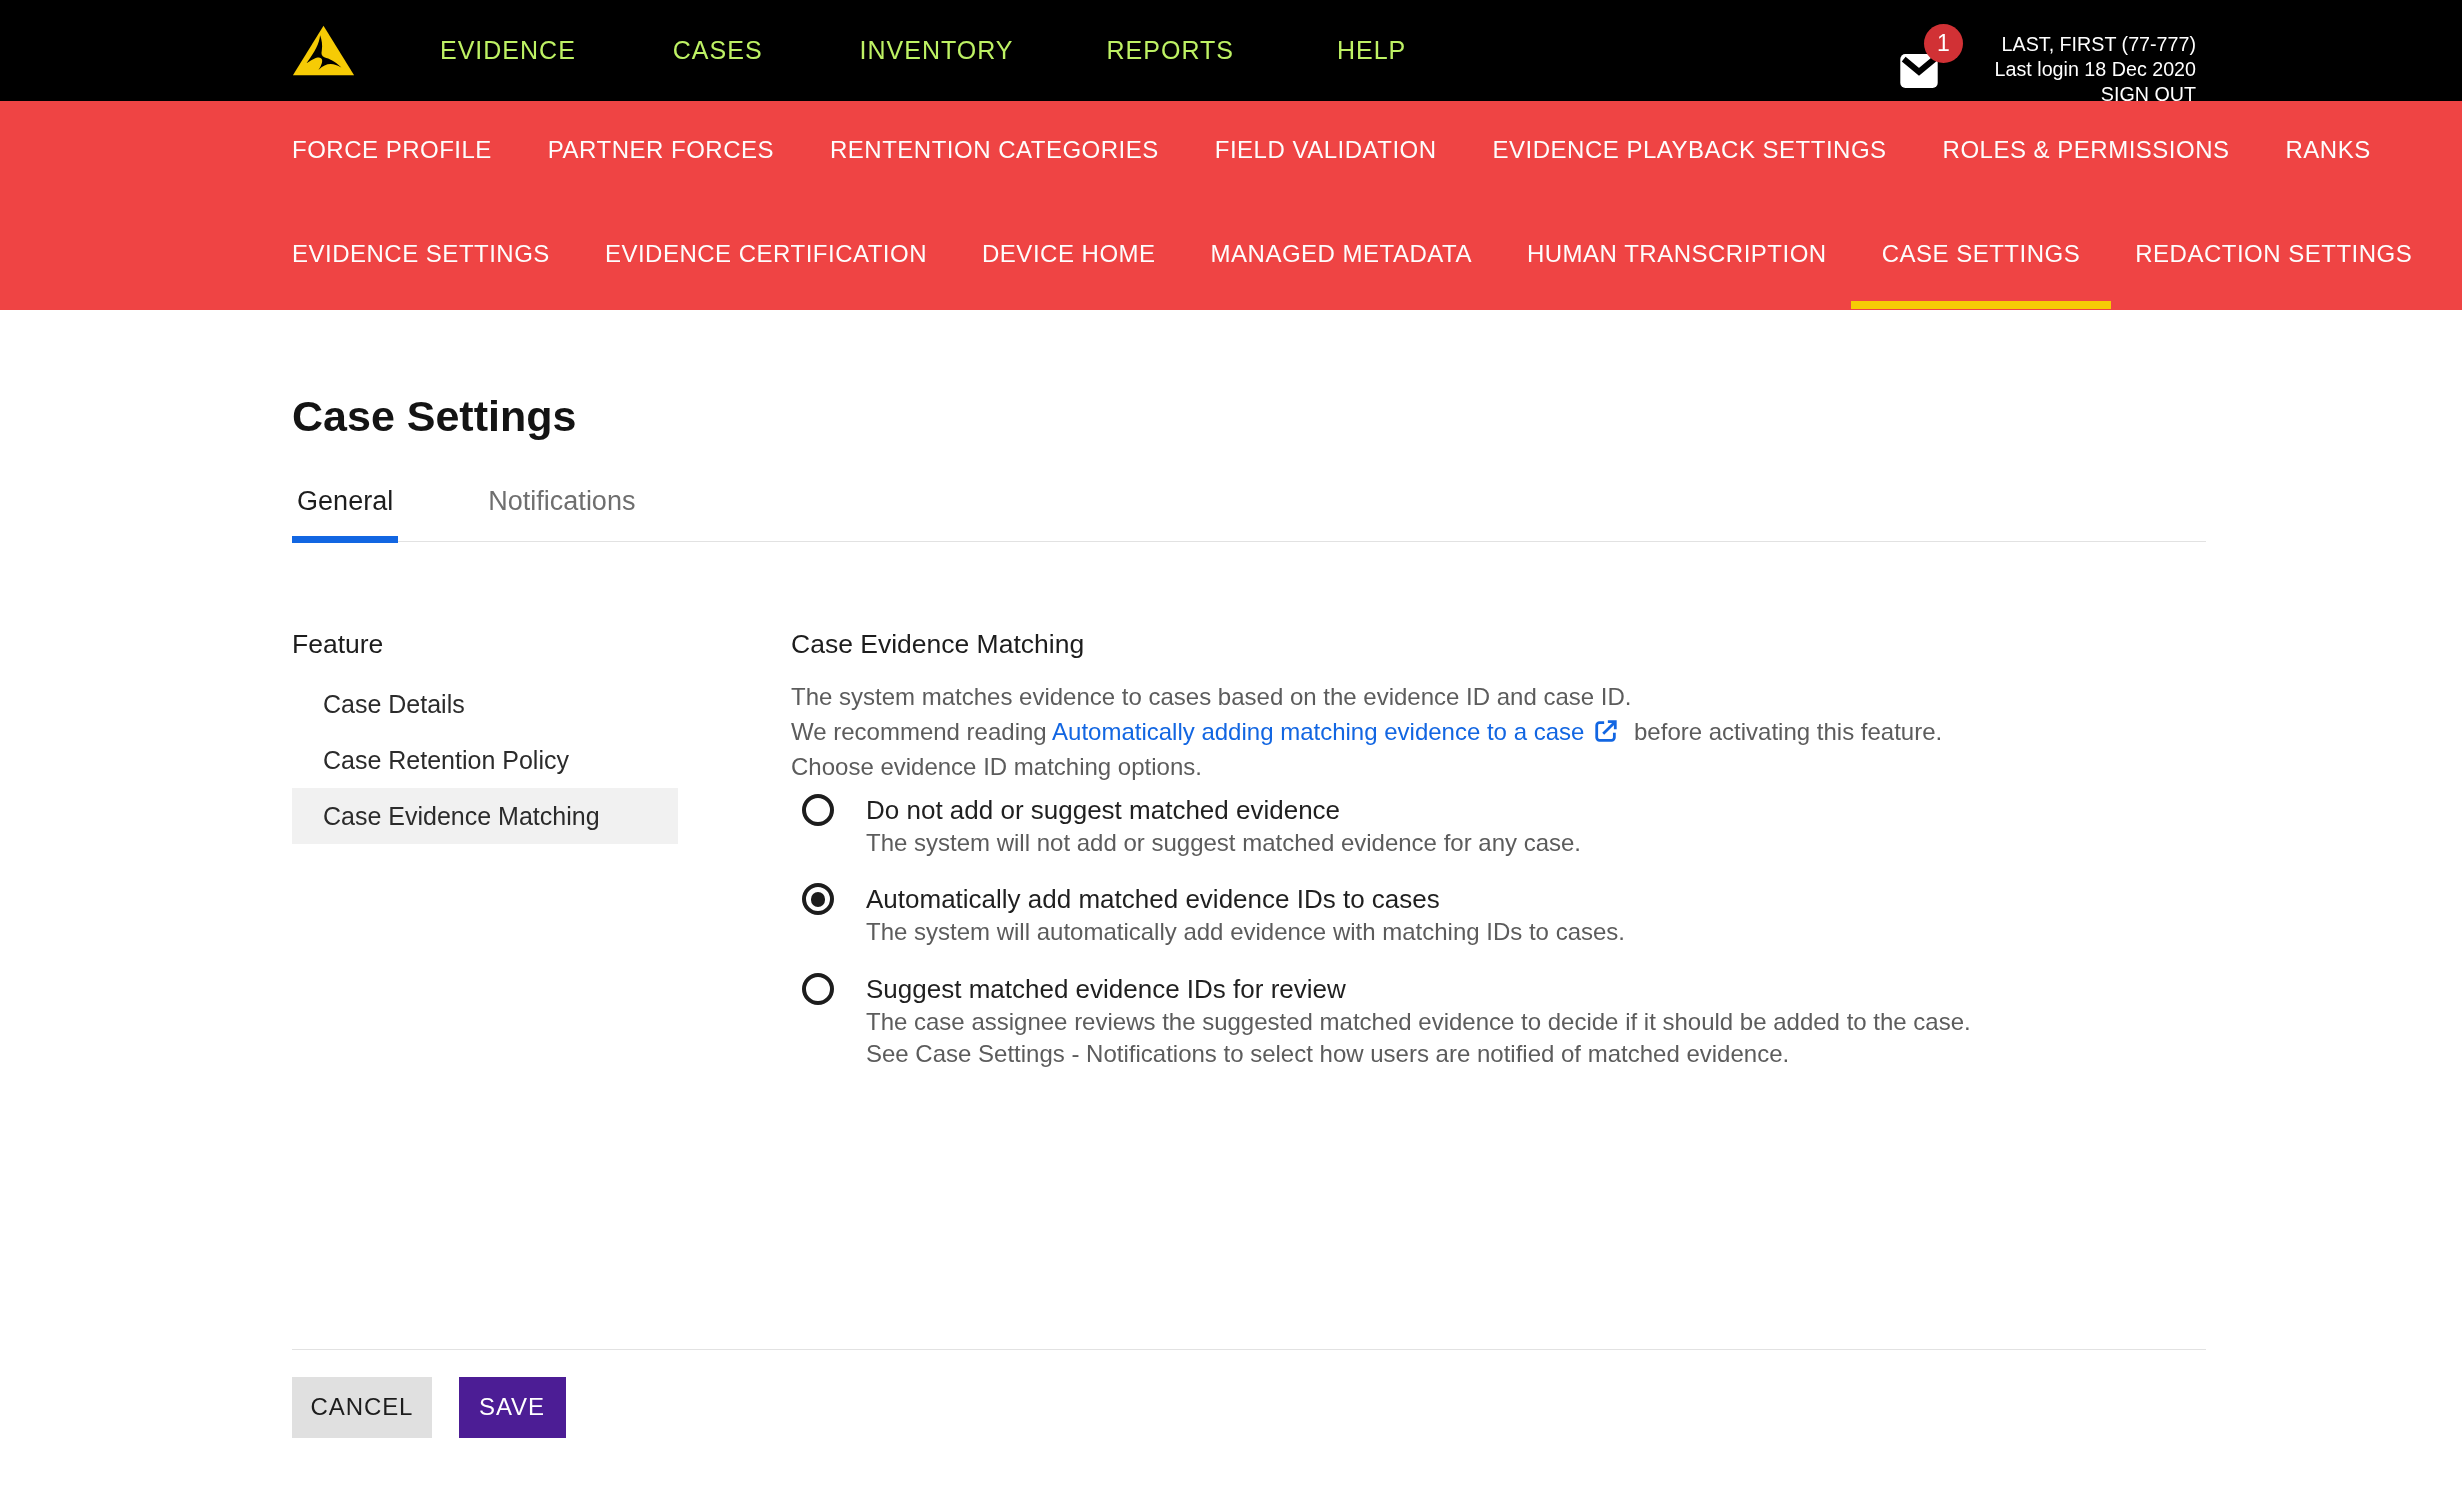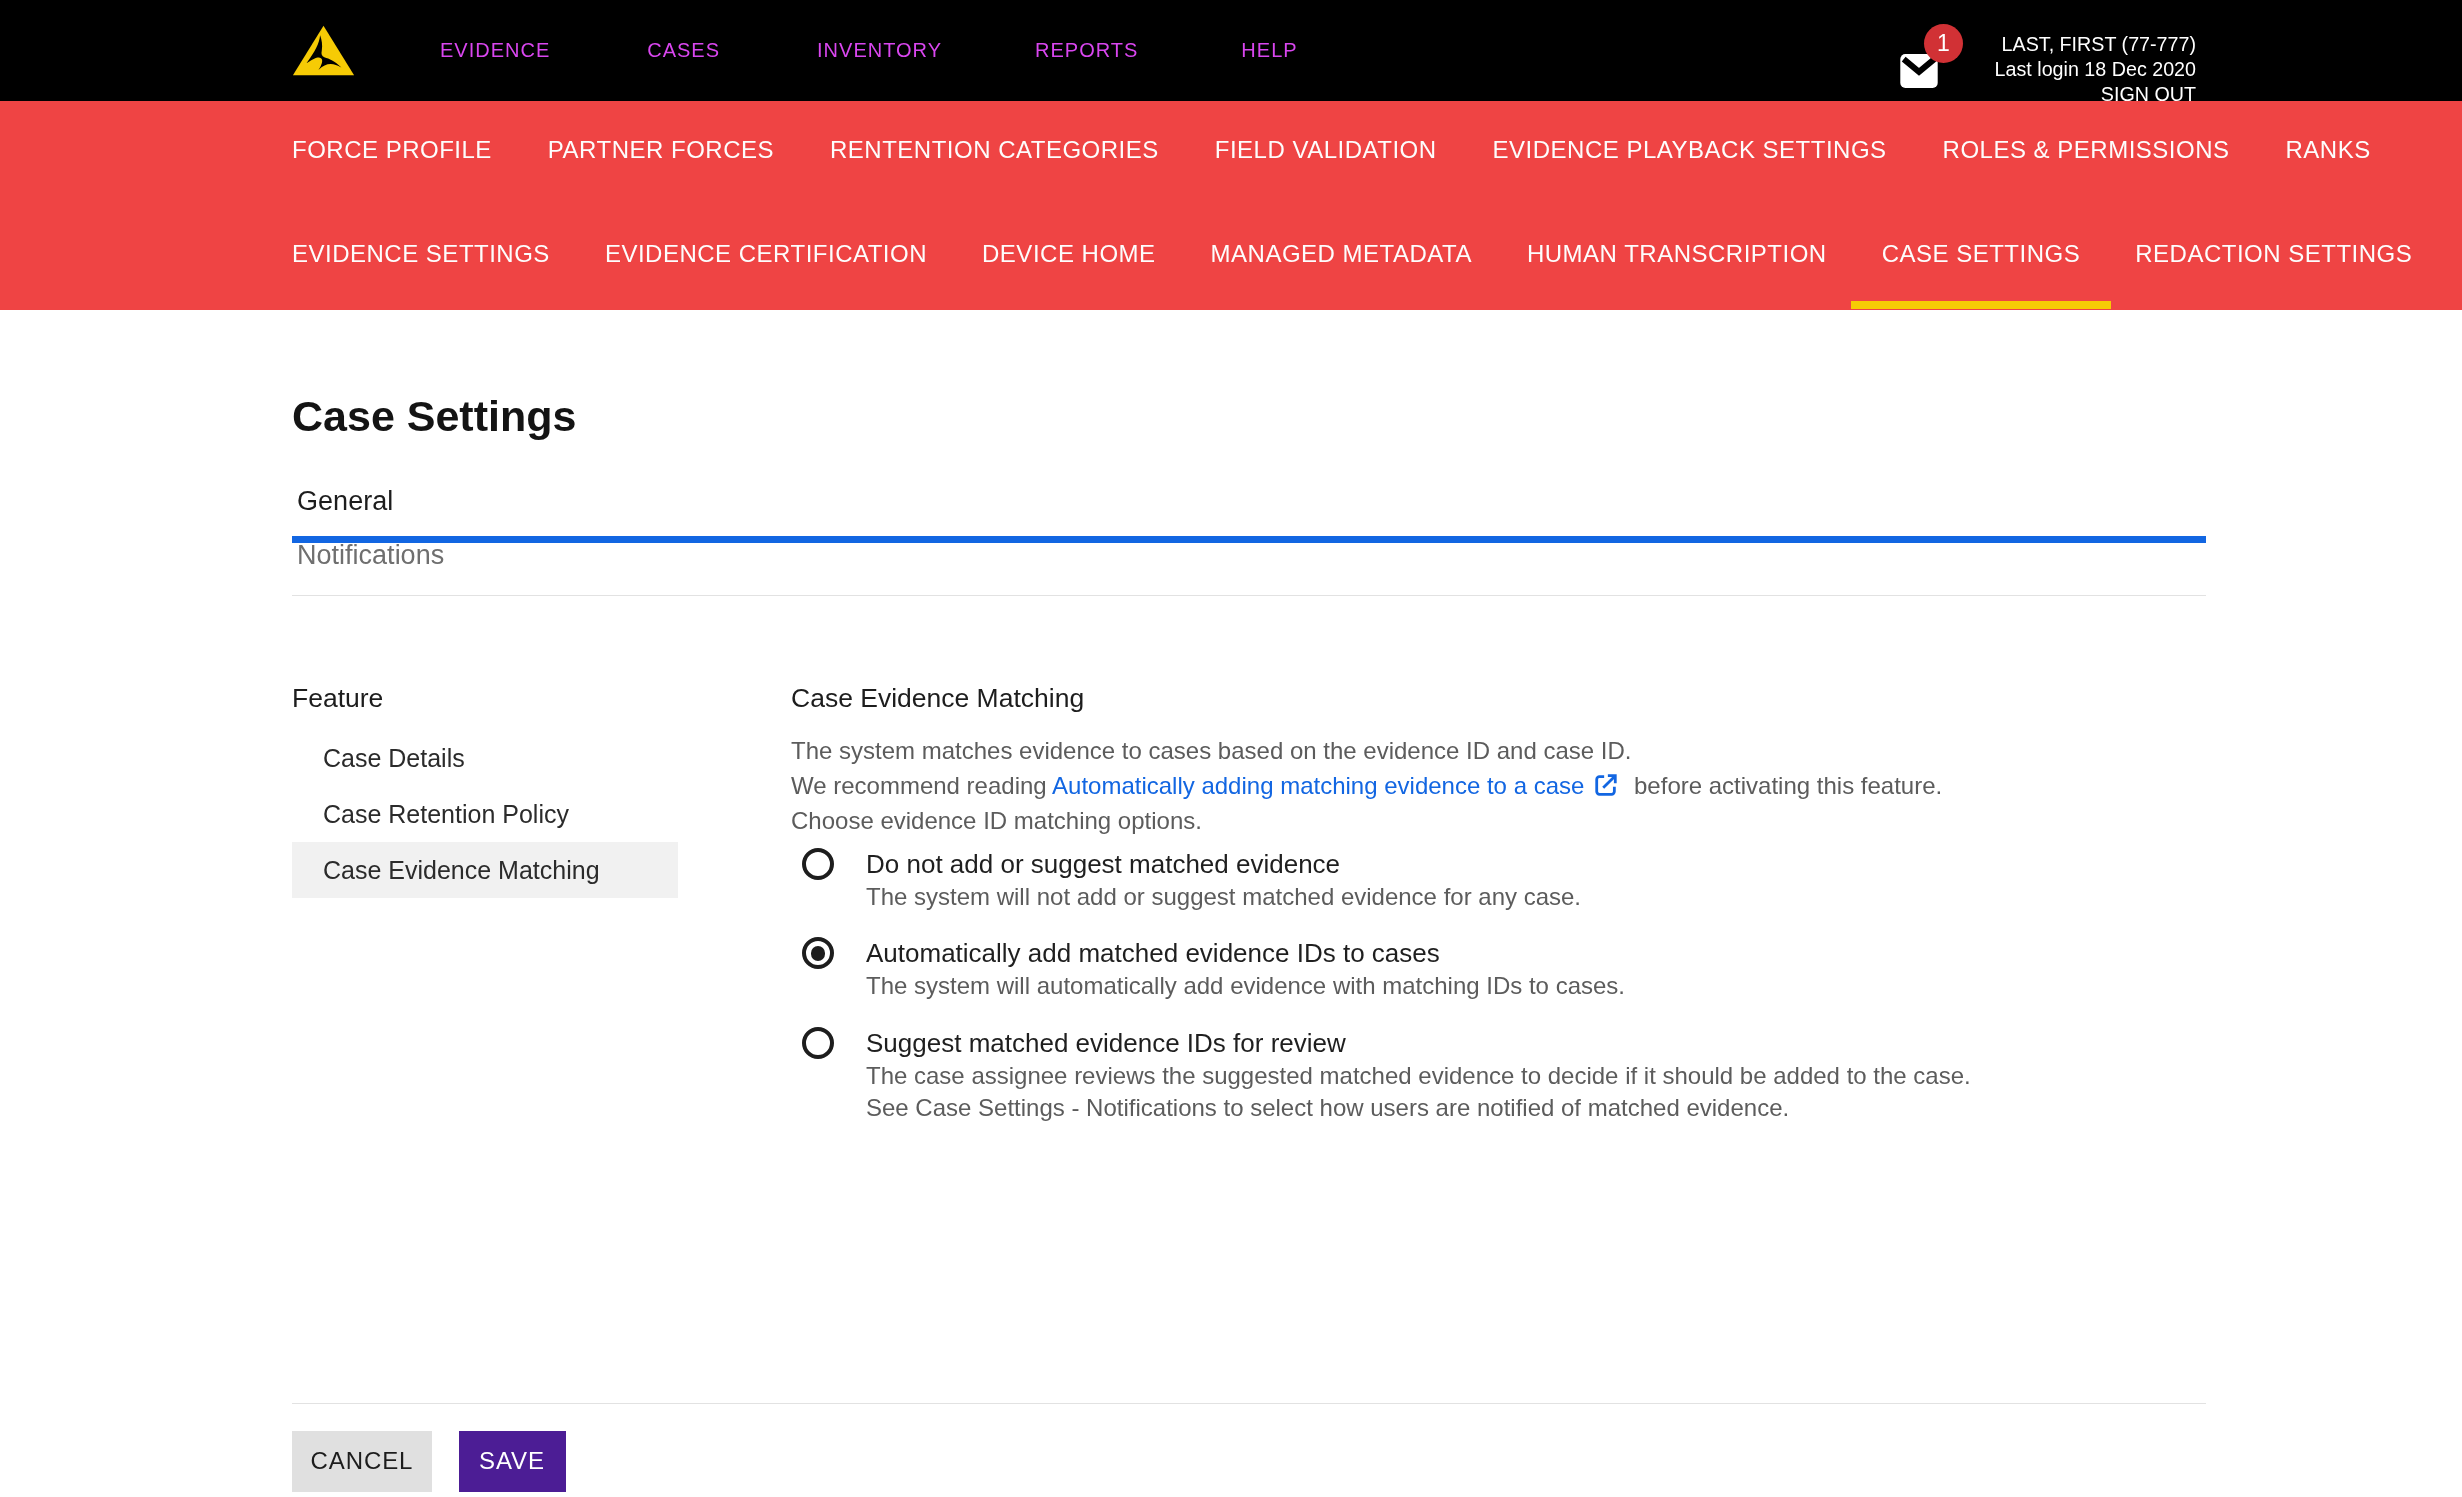--- a/index.html
+++ b/index.html
@@ -3,21 +3,21 @@
 <meta charset="utf-8">
 <style>
   * { margin:0; padding:0; box-sizing:border-box; }
   html,body { width:2462px; height:1498px; background:#ffffff; overflow:hidden;
               font-family:"Liberation Sans","DejaVu Sans",sans-serif; }
 
   
   .topbar { position:relative; height:101px; background:#000; display:flex; align-items:stretch; }
   .logo-wrap { margin-left:292px; display:flex; align-items:center; }
   .topnav { display:flex; align-items:stretch; list-style:none; margin-left:85px; }
-  .topnav li { display:flex; align-items:center; color:#d946ef; font-size:20px; letter-spacing:1px; cursor:pointer; }
+  .topnav li { display:flex; align-items:center; color:#bef264; font-size:25px; letter-spacing:1px; cursor:pointer; }
   .topnav li.mr1 { margin-right:97px; }
   .topnav li.mr2 { margin-right:97px; }
   .topnav li.mr3 { margin-right:93px; }
   .topnav li.mr4 { margin-right:49px; }
   .topnav li.active-top { background:#333333; padding:0 38px; }
   .topnav li.help { margin-left:54px; }
 
   .mail-btn { position:absolute; left:1900px; top:24px; width:77px; height:68px; cursor:pointer; }
   .mail-btn svg { position:absolute; left:0; top:30px; }
   .badge { position:absolute; left:24px; top:0; width:39px; height:39px; border-radius:50%;
@@ -33,21 +33,21 @@
                white-space:nowrap; cursor:pointer; position:relative; }
   .subnav .row1 { column-gap:56px; }
   .subnav .row2 { column-gap:55px; margin-top:76px; }
   .subnav li.active-sub::after { content:""; position:absolute; left:-31px; right:-31px;
                bottom:-41px; height:8.5px; background:#F6CB05; }
 
   
   main { padding:0 256px 0 292px; }
   .page-title { margin-top:85px; font-size:43px; line-height:43px; font-weight:700; color:#141414; }
 
-  .tabs { display:flex; column-gap:85px; margin-top:49px; border-bottom:1.7px solid #e2e2e2;flex-direction:column; }
+  .tabs { display:flex; column-gap:85px; margin-top:49px; border-bottom:1.7px solid #e2e2e2; }
   .tab { font-size:27px; line-height:28px; padding:0 5.1px 26px 5.1px; color:#6f6f6f; cursor:pointer; position:relative; }
   .tab.active { color:#1d1d1d; font-weight:500; }
   .tab.active::after { content:""; position:absolute; left:0; right:0; bottom:-1.7px; height:6.8px; background:#1266E2; }
 
   .columns { display:flex; margin-top:88px; align-items:flex-start; }
   .feature-col { width:386px; flex-shrink:0; }
   .col-heading { font-size:26.5px; line-height:28px; font-weight:400; color:#1d1d1d; }
   .feature-list { list-style:none; margin-top:18px; }
   .feature-list li { height:56px; display:flex; align-items:center; padding-left:31px;
                      font-size:25px; color:#2b2b2b; cursor:pointer; }

